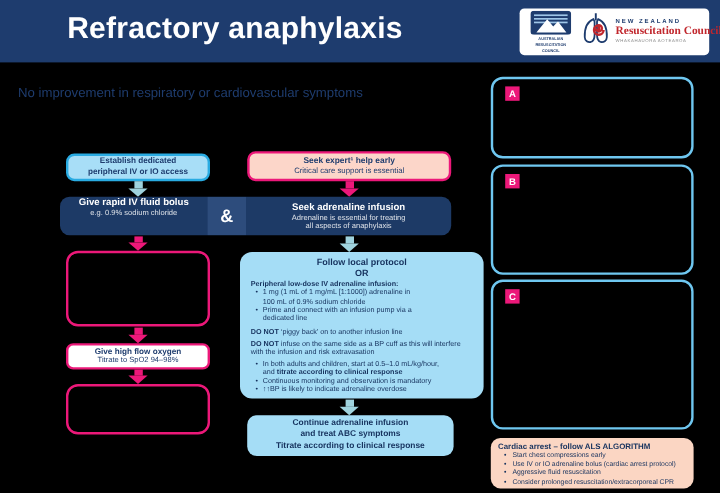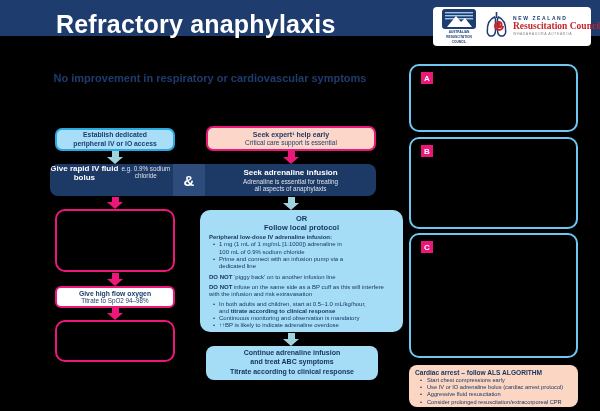--- a/index.html
+++ b/index.html
@@ -1,43 +1,43 @@
 <!DOCTYPE html>
 <html><head>
 <meta charset="utf-8">
 <style>
   html,body{margin:0;padding:0;background:#000;}
   .canvas{position:relative;width:600px;height:411px;background:#000;overflow:hidden;
           font-family:"Liberation Sans",sans-serif;}
   .abs{position:absolute;box-sizing:border-box;}
 
   
-  .header{left:0;top:0;width:600px;height:36px;background:#1e3c6e;}
+  .header{left:0;top:0;width:600px;height:52px;background:#1e3c6e;}
   .title{left:56px;top:10px;font-size:25px;font-weight:bold;color:#ffffff;letter-spacing:.2px;}
   .logo-panel{left:433px;top:7px;width:158px;height:39px;background:#ffffff;border-radius:4px;
               display:flex;align-items:center;gap:4px;padding:2px 5px;}
   .arc{width:42px;text-align:center;flex:none;}
   .arc svg{display:block;margin:0 auto;}
   .arc-label{font-size:3.2px;font-weight:bold;color:#1e3c6e;line-height:4px;margin-top:1px;}
   .nzrc-lungs{flex:none;}
   .nzrc-text{line-height:1;flex:none;}
   .nzrc-l1{font-size:5px;font-weight:bold;color:#1e3c6e;letter-spacing:1.6px;}
   .nzrc-l2{font-family:"Liberation Serif",serif;font-size:9.5px;font-weight:bold;color:#c1272d;margin-top:1px;}
   .nzrc-l3{font-size:3.6px;color:#8a8a8a;letter-spacing:.5px;margin-top:1px;}
 
   
-  .subtitle{left:15px;top:71px;width:390px;text-align:center;font-size:11px;font-weight:bold;
+  .subtitle{left:15px;top:71px;width:390px;font-size:11px;font-weight:normal;
             color:#1e3c6e;line-height:14.5px;}
 
   
   .establish{left:55px;top:128px;width:120px;height:23px;background:#a8def7;border:2px solid #29abe2;
              border-radius:7px;display:flex;flex-direction:column;justify-content:center;text-align:center;
              font-size:6.8px;font-weight:bold;color:#1e3c6e;line-height:8.5px;}
   .bar{left:50px;top:164px;width:326px;height:32px;background:#1d3a66;border-radius:8px;overflow:hidden;display:flex;}
-  .bar-left{width:123px;display:flex;flex-direction:row;justify-content:center;text-align:center;color:#fff;}
+  .bar-left{width:123px;display:flex;flex-direction:column;justify-content:flex-start;text-align:center;color:#fff;}
   .bar-amp{width:32px;background:#2d4c7c;display:flex;align-items:center;justify-content:center;
            color:#fff;font-size:15px;font-weight:bold;flex:none;}
   .bar-right{flex:1;display:flex;flex-direction:column;justify-content:center;text-align:center;color:#fff;}
   .bar-title{font-size:8px;font-weight:bold;}
   .bar-sub{font-size:6.3px;color:rgba(255,255,255,.85);line-height:7.4px;margin-top:1px;}
 
   .seek{left:206px;top:126px;width:170px;height:25px;background:#fcd6c9;border:2px solid #ec1879;border-radius:7px;
         display:flex;flex-direction:column;justify-content:center;text-align:center;color:#1e3c6e;}
   .seek .t{font-size:7px;font-weight:bold;}
   .seek .s{font-size:6.5px;margin-top:1px;}
@@ -188,22 +188,22 @@
     <div class="s">Titrate to SpO2 94–98%</div>
   </div>
 
   <div class="arrow pink a6">
       <i class="stem"></i>
       <i class="head"></i>
     </div>
   <div class="abs ph ph2"></div>
 
   <div class="abs protocol">
+    <div class="h">Follow local protocol</div>
     <div class="h">OR</div>
-    <div class="h">Follow local protocol</div>
     <div class="ph-head">Peripheral low-dose IV adrenaline infusion:</div>
     <div class="b-row">
       <span class="dot">•</span>
       <span>1 mg (1 mL of 1 mg/mL [1:1000]) adrenaline in</span>
     </div>
     <div class="b-cont">100 mL of 0.9% sodium chloride</div>
     <div class="b-row">
       <span class="dot">•</span>
       <span>Prime and connect with an infusion pump via a</span>
     </div>

